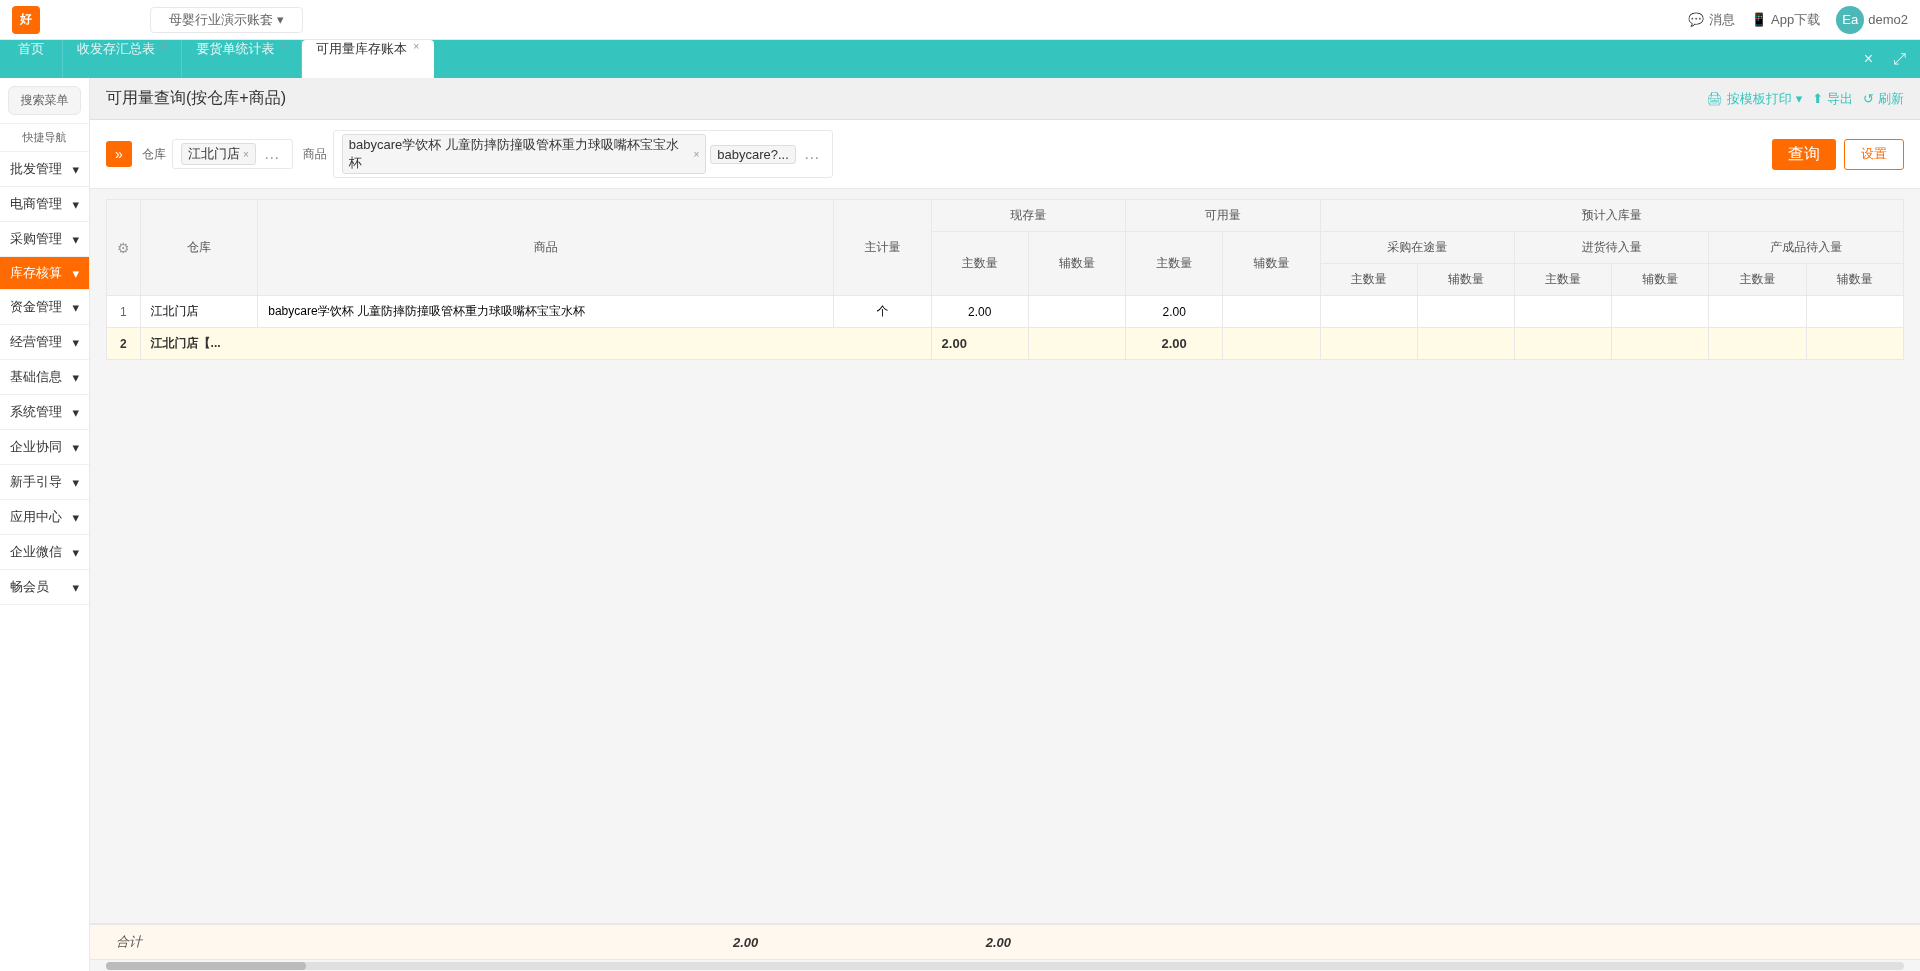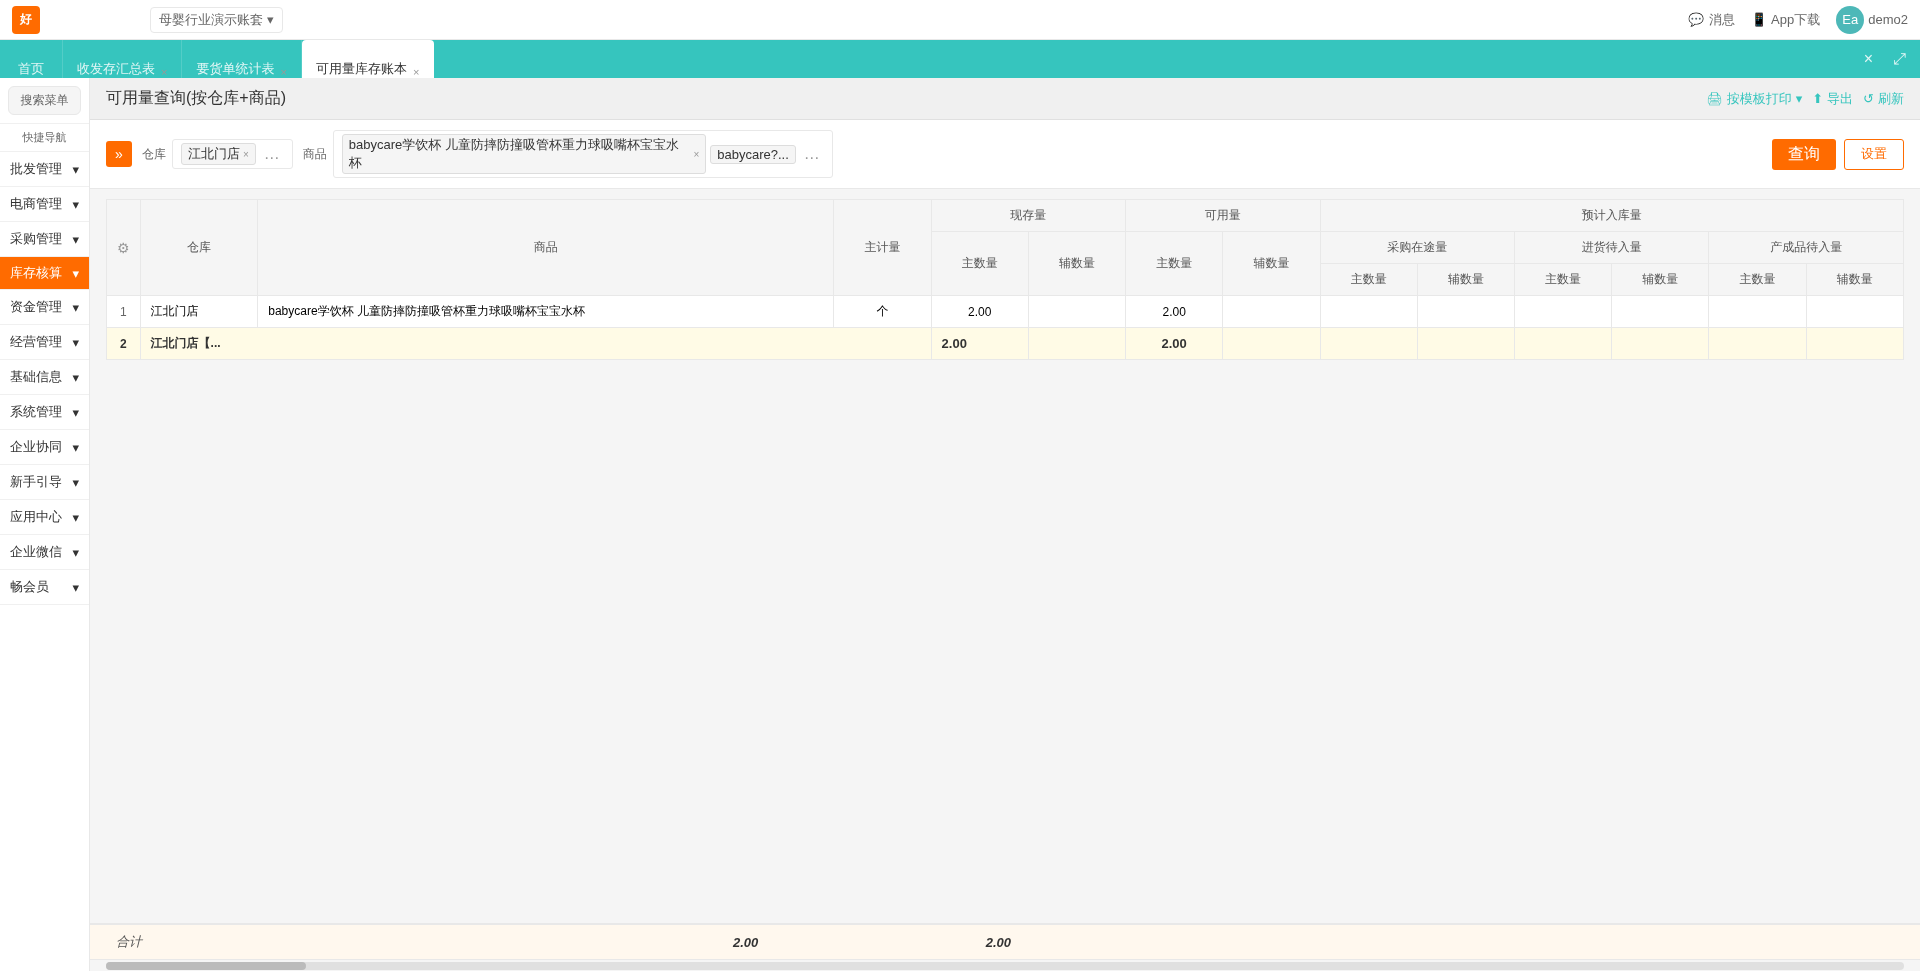--- a/index.html
+++ b/index.html
@@ -14,35 +14,35 @@
       align-items: center;
       padding: 0 12px;
       justify-content: space-between;
     }
     .top-bar-left { display: flex; align-items: center; gap: 8px; }
     .logo { display: flex; align-items: center; gap: 6px; color: #ff6b00; font-weight: bold; font-size: 14px; }
     .logo-icon { width: 28px; height: 28px; background: #ff6b00; border-radius: 4px; display: flex; align-items: center; justify-content: center; color: white; font-size: 12px; font-weight: bold; }
     .logo-text { display: flex; flex-direction: column; line-height: 1.2; }
     .logo-main { font-size: 16px; color: #0369a1; font-weight: bold; }
     .logo-sub { font-size: 10px; color: #999; margin-top: 44px; }
-    .industry-selector { display: flex; align-items: center; gap: 4px; border: 1px solid #e8e8e8; border-radius: 4px; padding: 3px 8px; cursor: pointer; color: #666; font-size: 12px; min-width: 120px; }
+    .industry-selector { display: flex; align-items: center; gap: 4px; border: 1px solid #e8e8e8; border-radius: 4px; padding: 3px 18px; cursor: pointer; color: #666; font-size: 12px; min-width: 120px; }
     .top-bar-right { display: flex; align-items: center; gap: 16px; color: #666; font-size: 13px; }
     .top-bar-right-item { display: flex; align-items: center; gap: 4px; cursor: pointer; }
     .avatar { width: 28px; height: 28px; border-radius: 50%; background: #4db8b8; display: flex; align-items: center; justify-content: center; color: white; font-size: 11px; overflow: hidden; }
 
     
     .nav-tabs {
       height: 38px;
       background: #36c5be;
       display: flex;
       align-items: stretch;
     }
     .nav-tab {
       display: flex;
-      align-items: flex-end;
+      align-items: flex-start;
       padding: 0 14px;
       color: rgba(255,255,255,0.85);
       cursor: pointer;
       gap: 6px;
       font-size: 13px;
       white-space: nowrap;
       border-right: 1px solid rgba(255,255,255,0.15);
     }
     .nav-tab.active { background: #fff; color: #333; border-radius: 4px 4px 0 0; }
     .nav-tab .close-btn { color: #999; font-size: 11px; cursor: pointer; }

